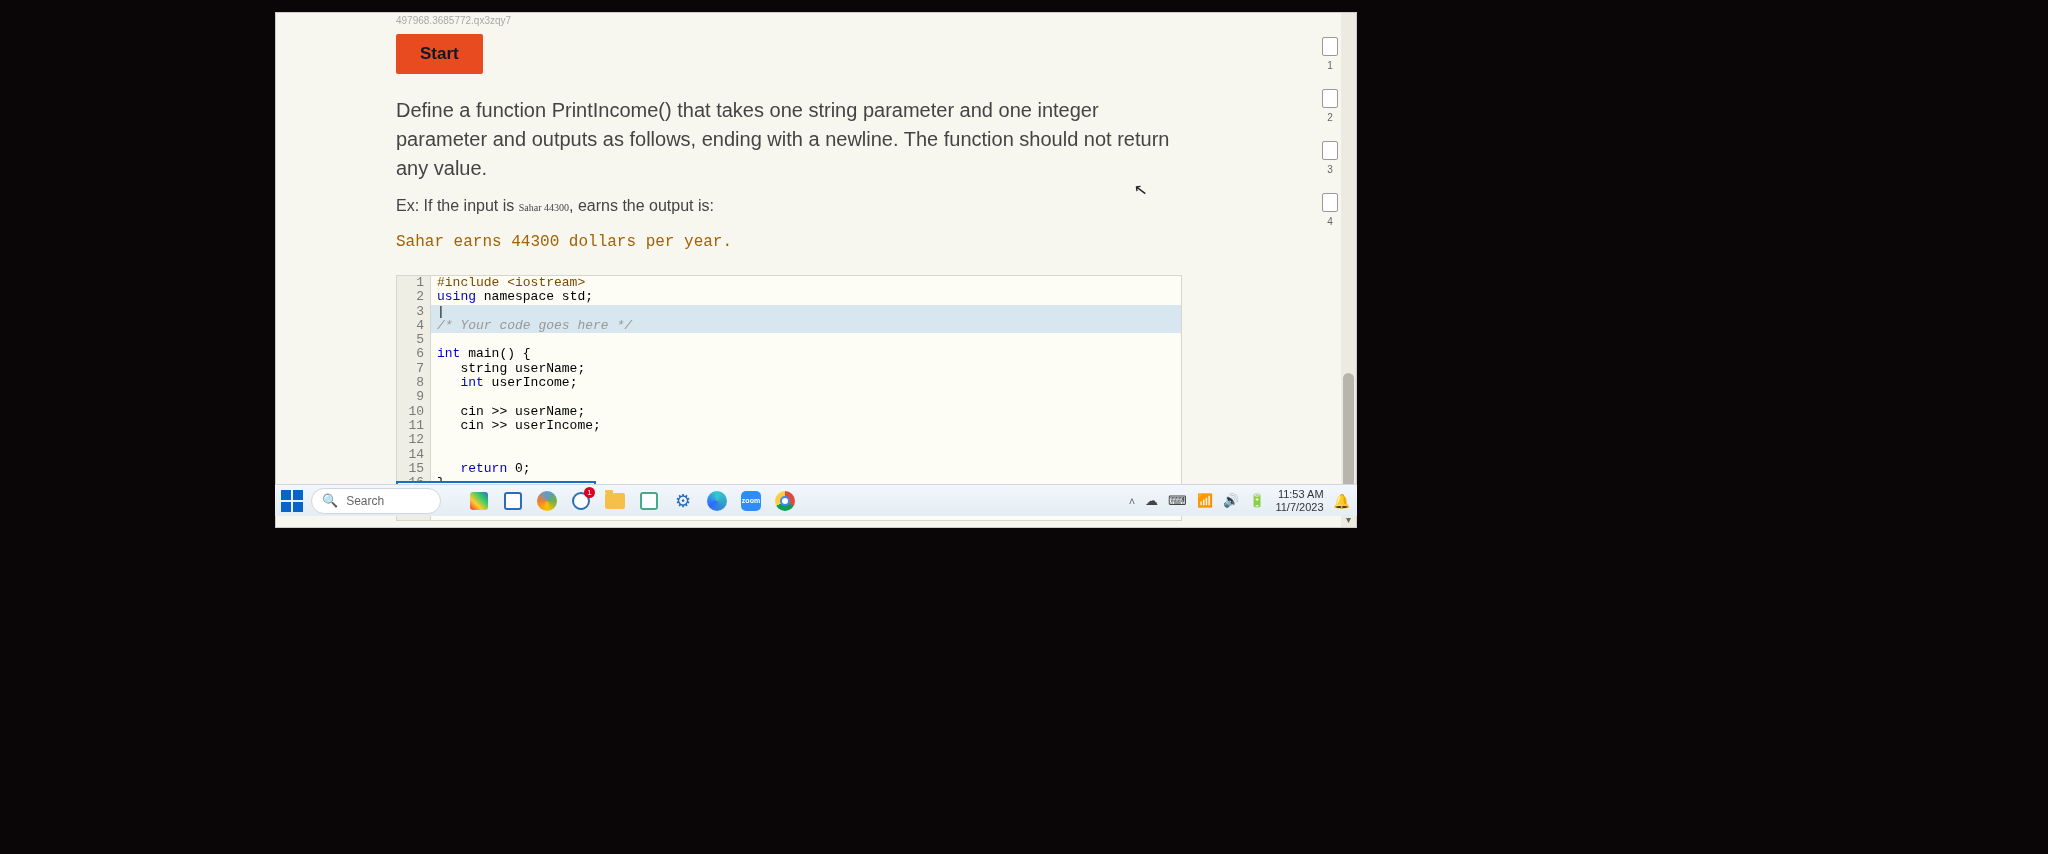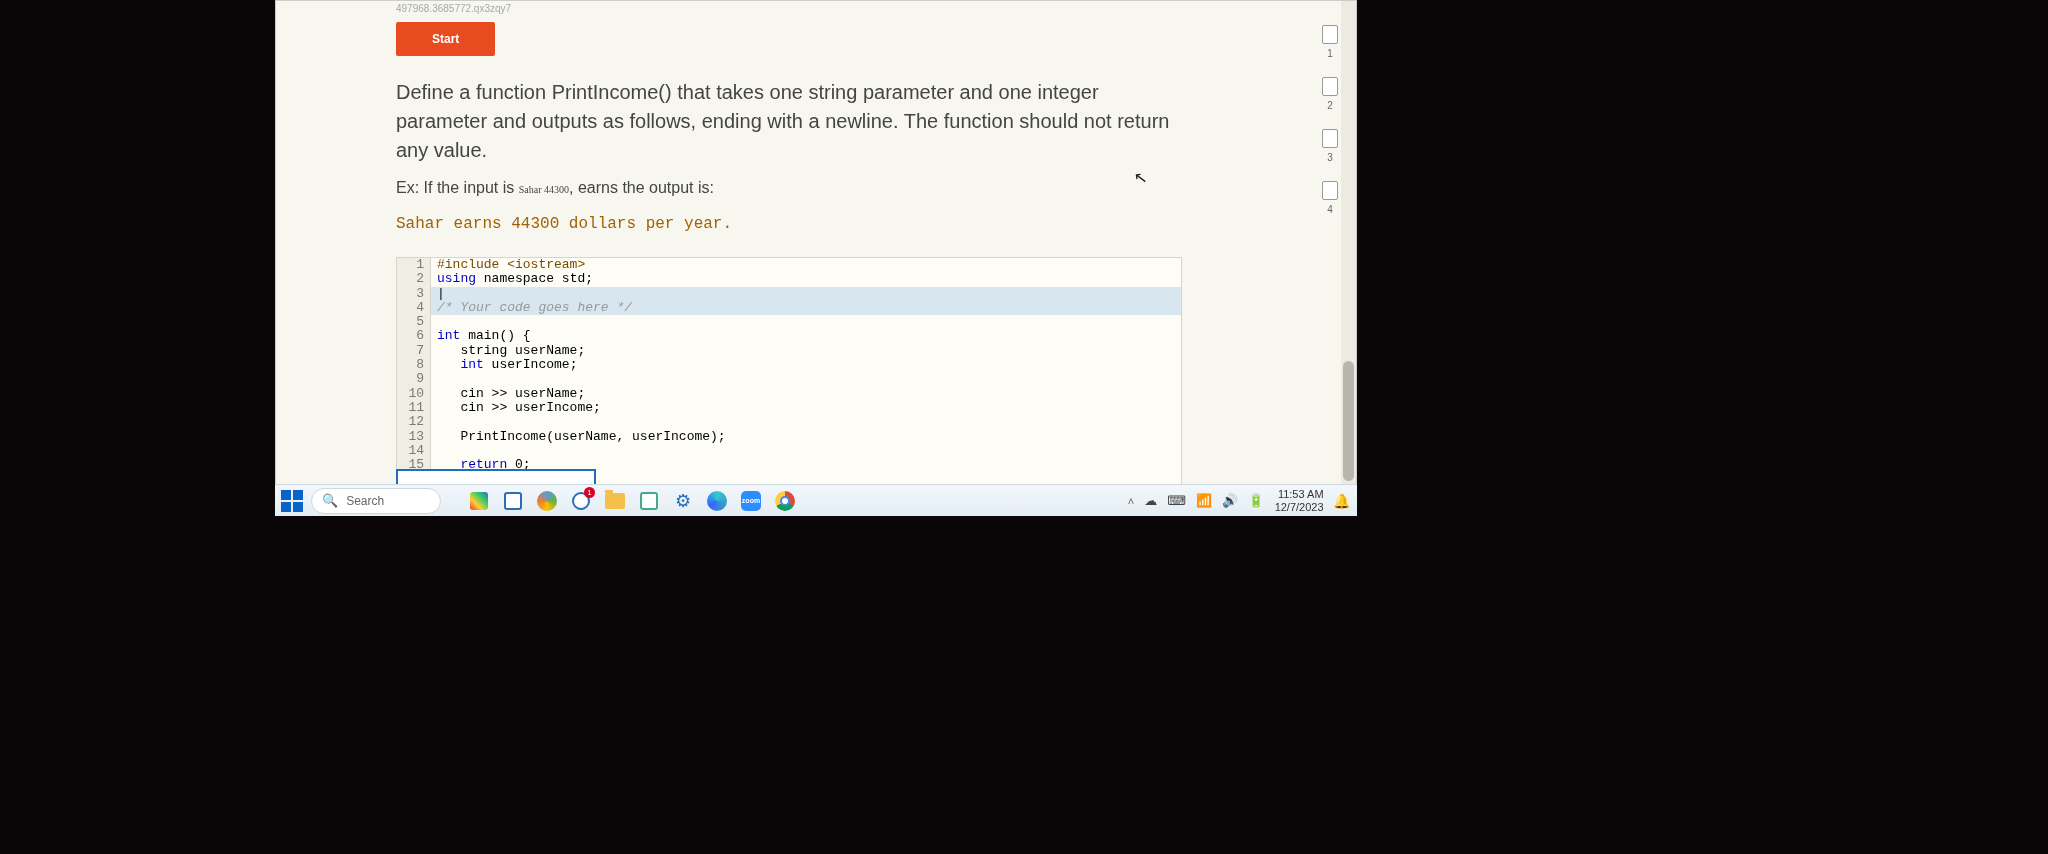--- a/index.html
+++ b/index.html
@@ -1,45 +1,45 @@
 <!DOCTYPE html>
 <html><head>
 <meta charset="utf-8">
 <style>
   * { box-sizing: border-box; margin: 0; padding: 0; }
   html, body { width: 2048px; height: 854px; overflow: hidden; font-family: Arial, Helvetica, sans-serif; }
   body { background: #0a0608; }
 
   .screen {
     position: absolute;
-    left: 275px; top: 0;
+    left: 275px; top: 12px;
     width: 1082px; height: 516px;
     background: #f8f7ef;
     border: 1px solid #ccc;
     overflow: hidden;
   }
 
   .tiny-hash {
     font-size: 10px;
     color: #a8a8a8;
     padding: 2px 0 2px 120px;
   }
 
   .content {
     padding: 6px 20px 20px 120px;
     position: relative;
   }
 
   .start-btn {
     background: #e84b1f;
-    color: #ffffff;
+    color: #0f172a;
     border: none;
-    font-size: 12px;
+    font-size: 17px;
     font-weight: 600;
-    padding: 10px 36px;
+    padding: 10px 24px;
     border-radius: 2px;
     cursor: pointer;
     margin-bottom: 22px;
   }
 
   .prompt { font-size: 20px; color: #444; line-height: 1.45; max-width: 790px; }
   .prompt2 { font-size: 16px; color: #444; margin-top: 14px; }
   .mono-inline { font-family: Liberation Serif, serif; font-size: 10px; }
 
   .output-line {
@@ -234,24 +234,20 @@
         </div>
       <div class="editor-row">
           <div class="gutter">11</div>
           <div class="code">   cin &gt;&gt; userIncome;</div>
         </div>
       <div class="editor-row">
           <div class="gutter">12</div>
           <div class="code"></div>
         </div>
       <div class="editor-row">
-          <div class="gutter">13</div>
-          <div class="code">   PrintIncome(userName, userIncome);</div>
-        </div>
-      <div class="editor-row">
           <div class="gutter">14</div>
           <div class="code"></div>
         </div>
       <div class="editor-row">
           <div class="gutter">15</div>
           <div class="code"><span>   </span><span class="kw">return</span><span> 0;</span></div>
         </div>
       <div class="editor-row">
           <div class="gutter">16</div>
           <div class="code">}</div>
@@ -337,17 +333,17 @@
 
   <div class="tray">
     <span class="tr-chev">˄</span>
     <span class="tr-cloud">☁</span>
     <span class="tr-kbd">⌨</span>
     <span class="tr-wifi">📶</span>
     <span class="tr-vol">🔊</span>
     <span class="tr-batt">🔋</span>
     <div class="clock">
       <div>11:53 AM</div>
-      <div>12/7/2023</div>
+      <div>11/7/2023</div>
     </div>
     <span class="tr-bell">🔔</span>
   </div>
 </div>
 
 </body></html>

